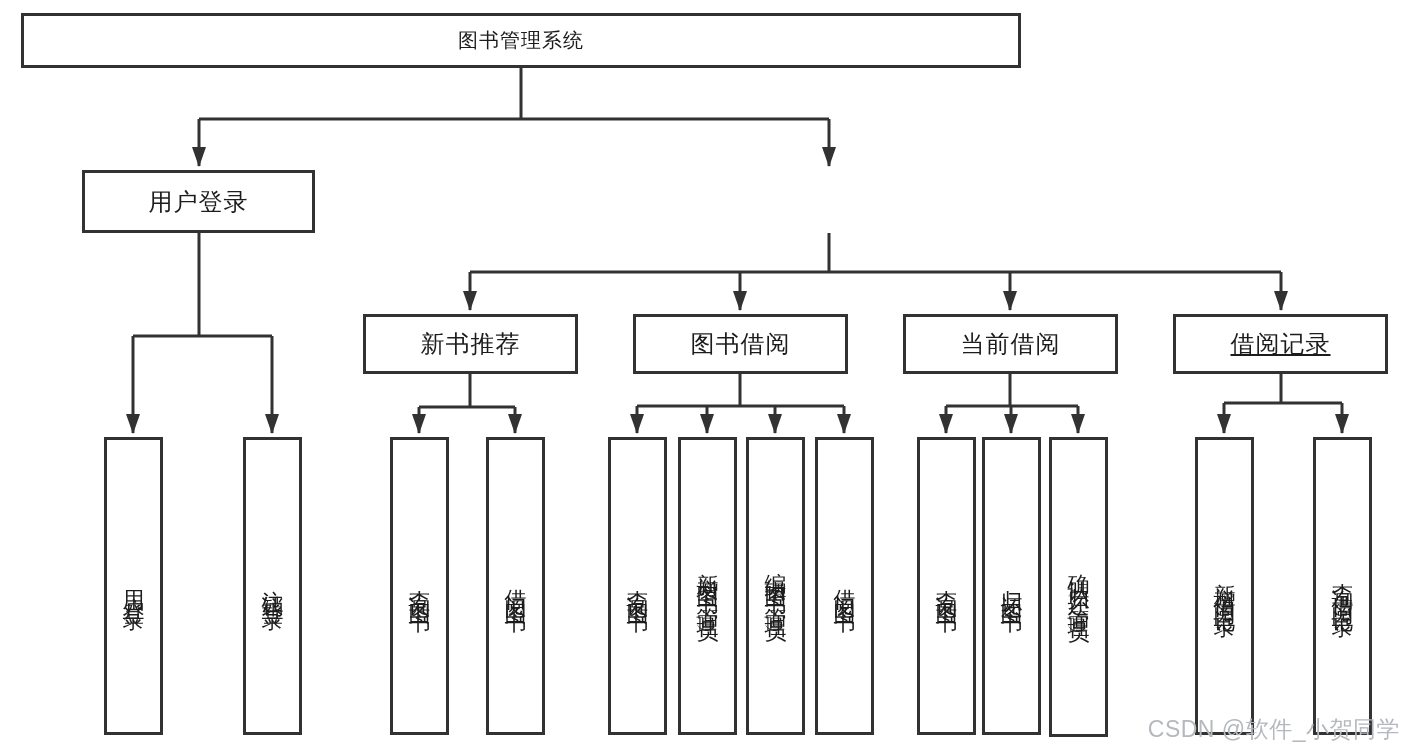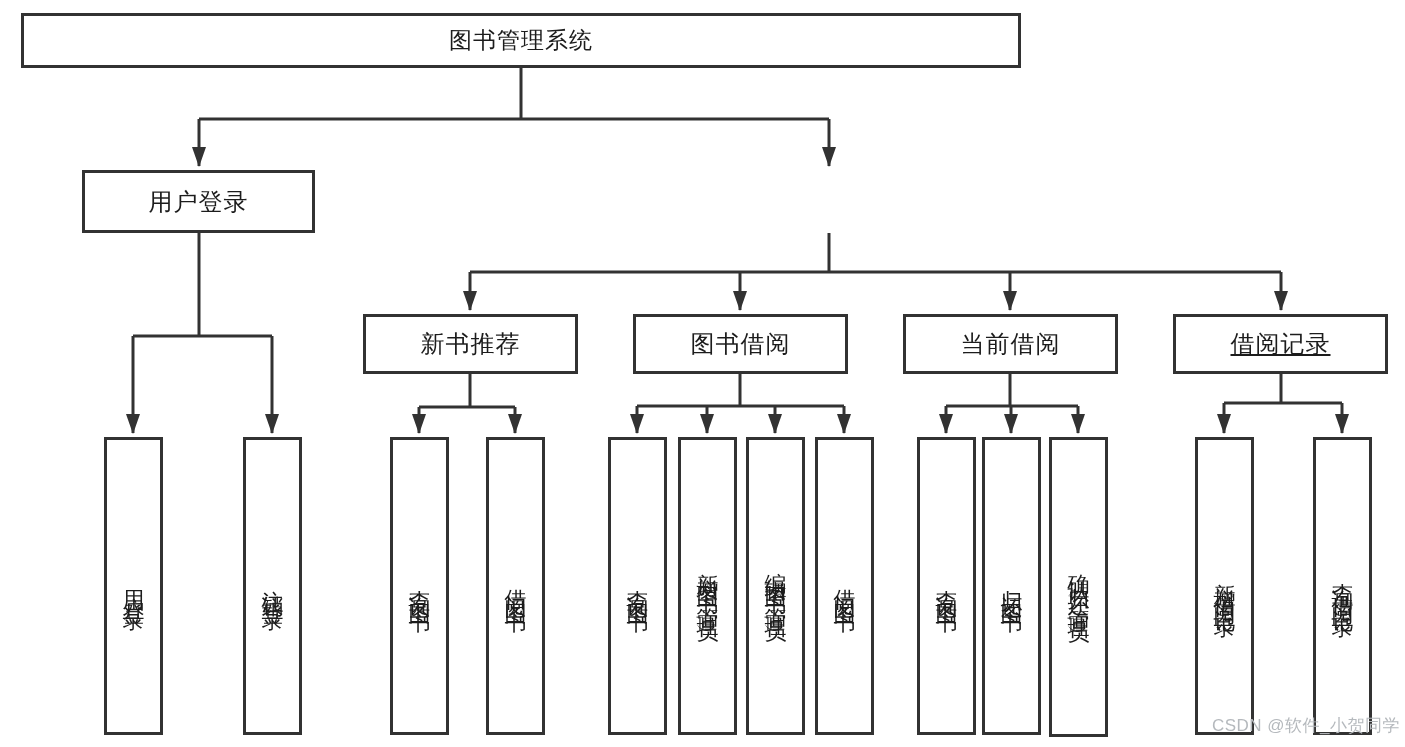--- a/index.html
+++ b/index.html
@@ -21,34 +21,34 @@
     position: absolute;
     box-sizing: border-box;
     border: 3px solid #323232;
     background: #ffffff;
     display: flex;
     align-items: center;
     justify-content: center;
     color: #1c1c1c;
   }
   .hbox { font-size: 24px; letter-spacing: 1px; }
-  .hbox.root { font-size: 23px; }
+  .hbox.root { font-size: 20px; }
   .vbox .vlabel {
     writing-mode: vertical-rl;
     text-orientation: mixed;
     font-size: 22px;
     line-height: 1;
     letter-spacing: 7px;
     white-space: nowrap;
   }
   .watermark {
     position: absolute;
     right: 5px;
     top: 714px;
-    font-size: 17px;
+    font-size: 23px;
     letter-spacing: 0.5px;
     color: #b5b9bd;
     z-index: 5;
     white-space: nowrap;
   }
 </style>
 </head>
 <body>
 
 <div id="stage">

